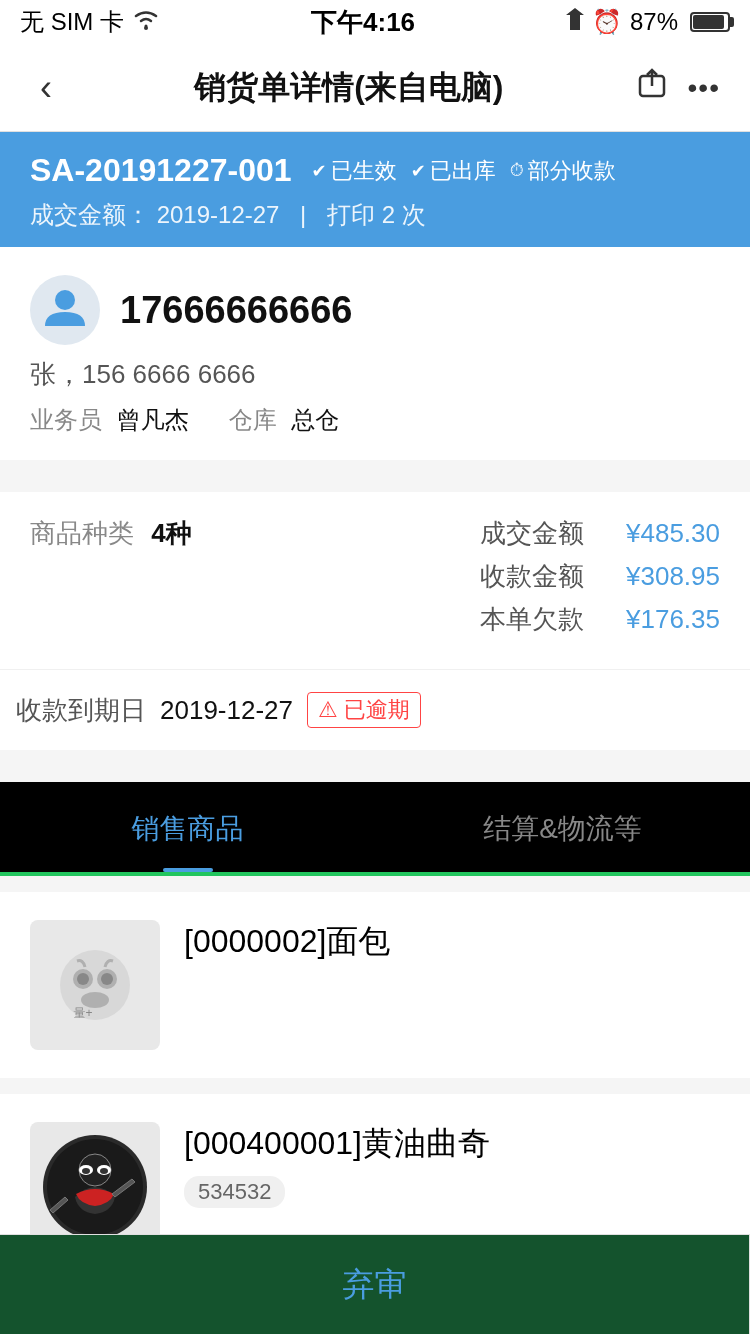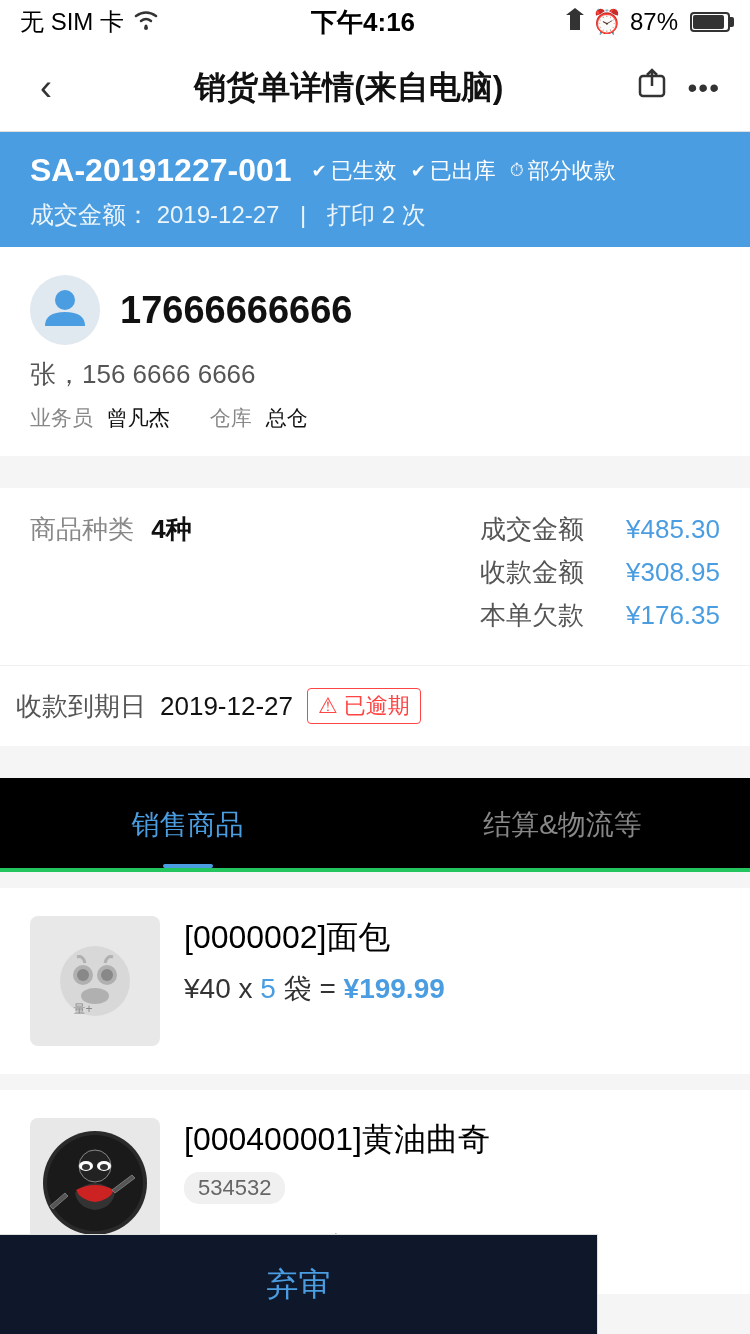--- a/index.html
+++ b/index.html
@@ -171,21 +171,21 @@
     }
     .customer-phone {
       font-size: 26px;
       color: #555;
       margin-bottom: 12px;
     }
     .customer-details {
       display: flex;
       align-items: center;
       gap: 40px;
-      font-size: 21px;
+      font-size: 24px;
       color: #555;
     }
     .detail-label {
       color: #888;
     }
     .detail-value {
       color: #111;
     }
 
     
@@ -346,23 +346,23 @@
     .product-price-total {
       color: #4a9de0;
       font-weight: 600;
     }
 
     
     .bottom-bar {
       position: fixed;
       bottom: 0;
       left: 0;
-      width: 598px;
+      width: 750px;
       height: 100px;
-      background: #0f172a;
+      background: #14532d;
       border-top: 1px solid #e0e0e0;
       display: flex;
     }
     .bottom-btn {
       flex: 1;
       display: flex;
       align-items: center;
       justify-content: center;
       font-size: 32px;
       cursor: pointer;
@@ -532,28 +532,20 @@
         <circle cx="28" cy="34" r="6" fill="#888"></circle>
         <circle cx="52" cy="34" r="6" fill="#888"></circle>
         <ellipse cx="40" cy="55" rx="14" ry="8" fill="#b0b0b0"></ellipse>
         <path d="M30 22 Q28 14 22 16" stroke="#b0b0b0" stroke-width="3" fill="none"></path>
         <path d="M50 22 Q52 14 58 16" stroke="#b0b0b0" stroke-width="3" fill="none"></path>
         <text x="28" y="72" font-size="12" fill="#888" text-anchor="middle">量+</text>
       </svg>
     </div>
     <div class="product-info">
       <div class="product-name">[0000002]面包</div>
-      <div class="product-price-row">
-        <span>¥40</span>
-        <span> x </span>
-        <span class="product-price-blue">5</span>
-        <span>袋</span>
-        <span> = </span>
-        <span class="product-price-total">¥199.99</span>
-      </div>
     </div>
   </div>
 
   <div class="product-item" style="margin-bottom:120px;">
     <div class="product-image">
 
       <svg width="110" height="110" viewBox="0 0 110 110">
         <circle cx="55" cy="55" r="52" fill="#2a2a2a"></circle>
         <circle cx="55" cy="55" r="48" fill="#1a1a1a"></circle>
 

